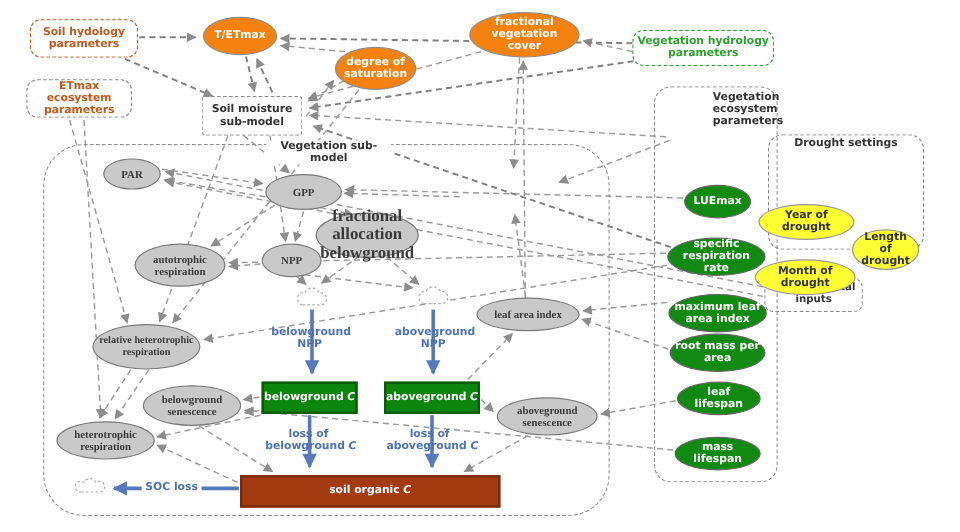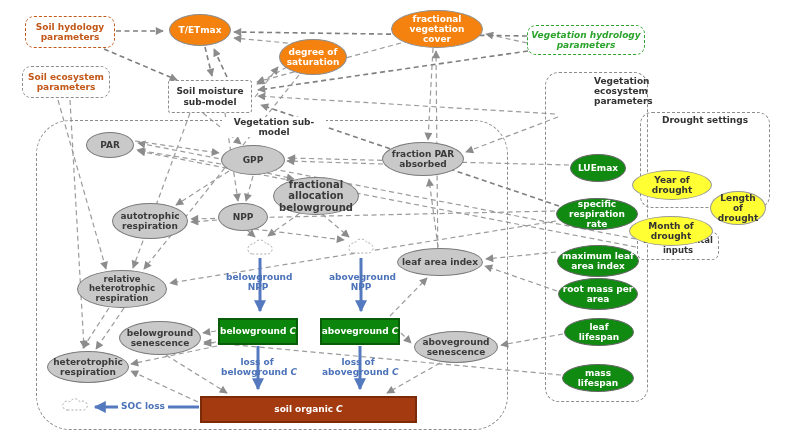--- a/index.html
+++ b/index.html
@@ -9,29 +9,29 @@
   svg.edges{position:absolute;left:0;top:0;width:800px;height:443px;}
   .ln{stroke:#9b9b9b;stroke-width:1.2;stroke-dasharray:5 3.5;fill:none;}
   .ln.dk{stroke:#7f7f7f;stroke-width:1.6;}
   .blu{stroke:#5479BE;stroke-width:3;fill:none;}
   .cloud{fill:#ffffff;stroke:#aaaaaa;stroke-width:1;stroke-dasharray:2 2;}
   .ell{position:absolute;border-radius:50%;display:flex;align-items:center;justify-content:center;
        text-align:center;padding:1px 3px;}
   .o-ell{background:#F5820F;border:1.6px solid #8d8d8d;color:#ffffff;}
   .g-ell{background:#118A11;border:1.6px solid #666666;color:#ffffff;}
   .y-ell{background:#FFFF33;border:1.4px solid #999999;color:#333333;margin-top:42px;}
-  .gr-ell{background:#C9C9C9;border:1.4px solid #7a7a7a;color:#3a3a3a;}
+  .gr-ell{background:#C9C9C9;border:1.4px solid #7a7a7a;color:#3a3a3a;font-family:Liberation Serif, serif;}
   .stock{position:absolute;display:flex;align-items:center;justify-content:center;text-align:center;color:#ffffff;}
   .stock.green{background:#0B850B;border:2px solid #0a5c0a;}
   .stock.brown{background:#A33A10;border:2px solid #7c2b0a;}
   .pbox{position:absolute;border-radius:9px;display:flex;align-items:center;justify-content:center;
         text-align:center;padding:2px;}
   .b-orange{border:1.6px dashed #C2581A;color:#C2581A;}
   .b-gray{border:1.6px dashed #8c8c8c;}
-  .b-green{border:1.6px dashed #2CA32C;color:#2CA32C;font-style:italic;}
+  .b-green{border:1.6px dashed #2CA32C;color:#2CA32C;}
   .t-orange{color:#C2581A;}
   .t-green{color:#2CA32C;padding-left:47px;}
   .t-black{color:#333333;}
   .bigbox{position:absolute;border:1.6px dashed #8c8c8c;border-radius:14px;background:transparent;}
   .lbl{position:absolute;text-align:center;color:#333333;}
   .flow{position:absolute;text-align:center;color:#4C72B8;}
   .flow i{margin-left:3px;}
   .stock i{margin-left:3px;}
   .onedge{background:#ffffff;padding:0 2px;}
 </style>
@@ -135,21 +135,21 @@
   </div>
 
   <div class="pbox b-gray t-black" style="left:168px;top:80px;width:84px;height:33px;border-radius:3px;">
     <span>Soil moisture sub-model</span>
   </div>
 
   <div class="pbox b-orange" style="left:25px;top:16px;width:90px;height:32px;">
     <span>Soil hydology parameters</span>
   </div>
   <div class="pbox b-gray t-orange" style="left:22px;top:66px;width:88px;height:32px;">
-    <span>Soil ecosystem parameters</span>
+    <span>ETmax ecosystem parameters</span>
   </div>
   <div class="pbox b-green" style="left:527px;top:25px;width:118px;height:30px;">
     <span>Vegetation hydrology parameters</span>
   </div>
 
   <div class="ell o-ell" style="left:169px;top:14px;width:62px;height:32px;">
     <span>T/ETmax</span>
     </div>
   <div class="ell o-ell" style="left:279px;top:39px;width:68px;height:36px;">
     <span>degree of saturation</span>
@@ -186,30 +186,27 @@
   <div class="ell y-ell" style="left:629px;top:174px;width:84px;height:30px;">
     <span>Month of drought</span>
     </div>
 
   <div class="ell gr-ell" style="left:86px;top:132px;width:48px;height:26px;">
     <span>PAR</span>
     </div>
   <div class="ell gr-ell" style="left:221px;top:145px;width:64px;height:30px;">
     <span>GPP</span>
     </div>
-  <div class="ell gr-ell" style="left:382px;top:142px;width:82px;height:34px;">
-    <span>fraction PAR absorbed</span>
-    </div>
   <div class="ell gr-ell" style="left:112px;top:203px;width:76px;height:36px;">
     <span>autotrophic respiration</span>
     </div>
   <div class="ell gr-ell" style="left:218px;top:203px;width:50px;height:28px;">
     <span>NPP</span>
     </div>
-  <div class="ell gr-ell" style="left:273px;top:177px;width:86px;height:38px;font-size:10px;">
+  <div class="ell gr-ell" style="left:263px;top:177px;width:86px;height:38px;font-size:14px;">
     <span>fractional allocation belowground</span>
     </div>
   <div class="ell gr-ell" style="left:77px;top:270px;width:90px;height:38px;font-size:8.5px;">
     <span>relative heterotrophic respiration</span>
     </div>
   <div class="ell gr-ell" style="left:397px;top:248px;width:86px;height:28px;">
     <span>leaf area index</span>
     </div>
   <div class="ell gr-ell" style="left:414px;top:331px;width:84px;height:32px;">
     <span>aboveground senescence</span>

